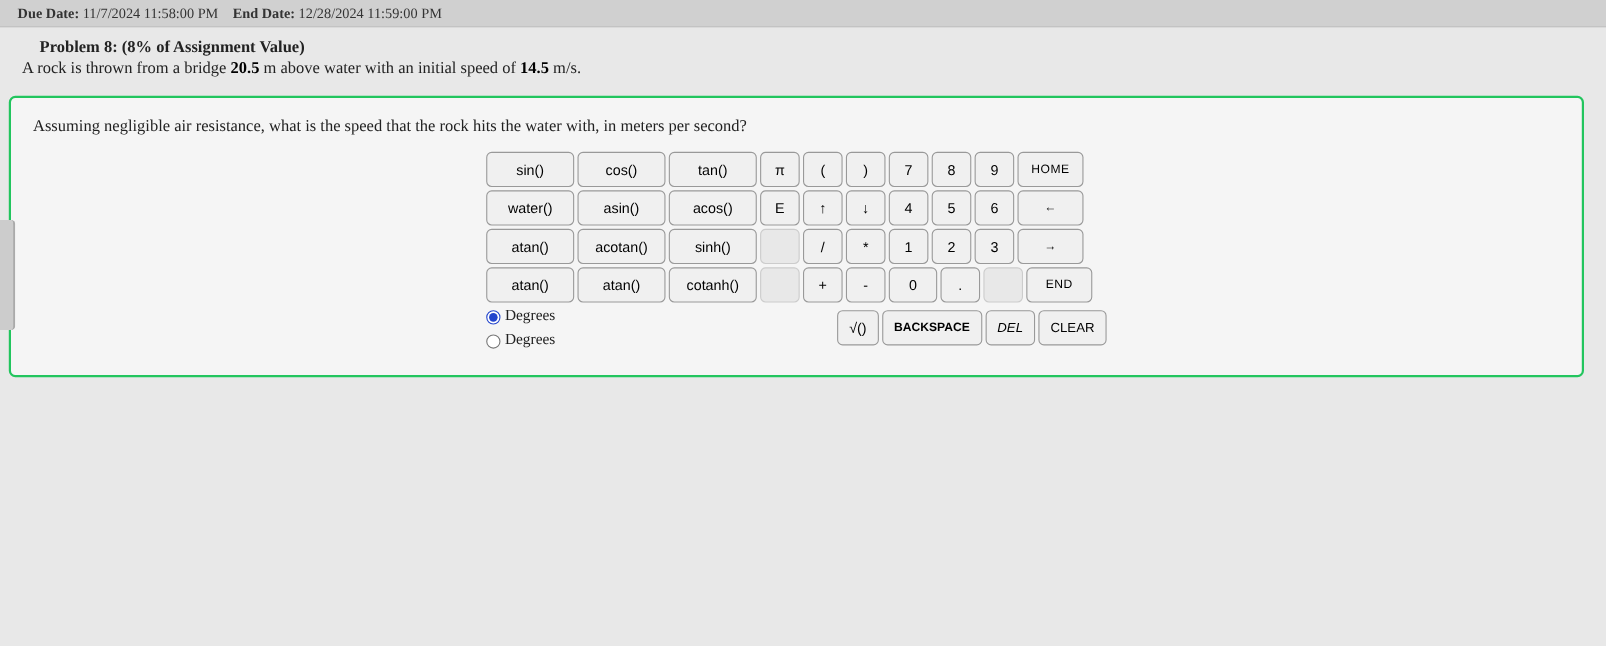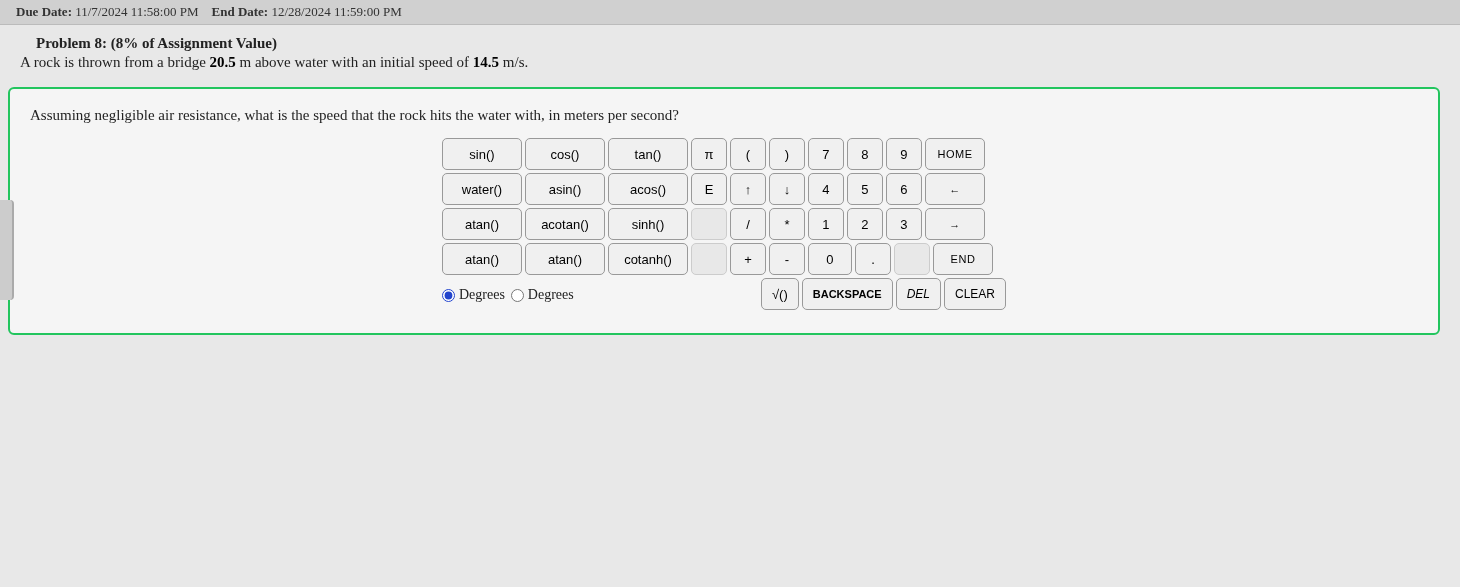--- a/index.html
+++ b/index.html
@@ -105,20 +105,21 @@
       gap: 3px;
       margin-bottom: 3px;
     }
 
     .degrees-row {
       display: flex;
       align-items: flex-start;
       gap: 6px;
       font-size: 14px;
       margin-top: 2px;
+      flex-direction: column;
     }
     .radio-label {
       display: flex;
       align-items: center;
       gap: 4px;
       cursor: pointer;
     }
     input[type="radio"] { accent-color: #2244cc; }
 
     

